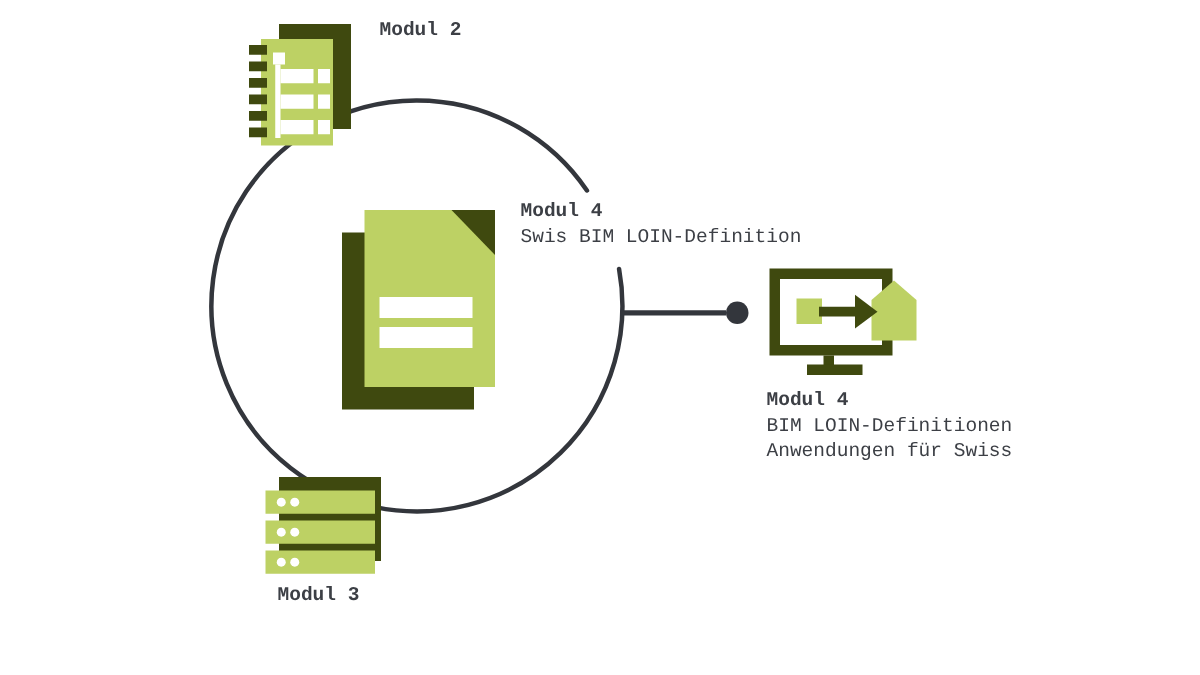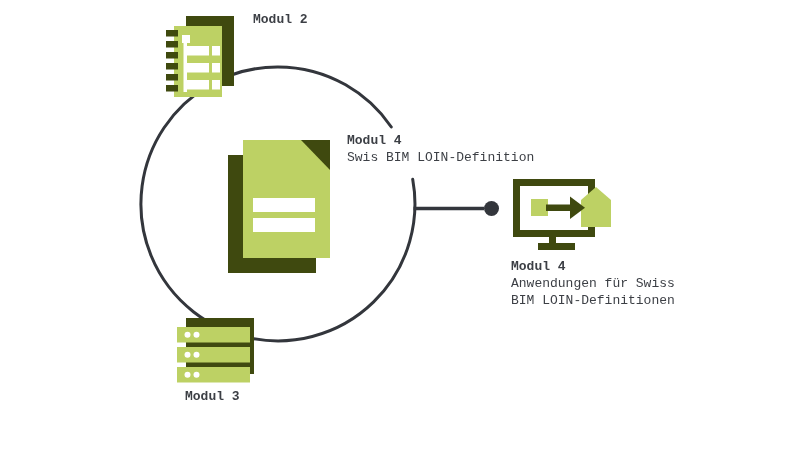--- a/index.html
+++ b/index.html
@@ -90,21 +90,21 @@
     <span class="title">Modul 2</span>
   </div>
 
   <div class="label" style="left:347px;top:132px">
     <span class="title">Modul 4</span>
     <span class="sub">Swis BIM LOIN-Definition</span>
   </div>
 
   <div class="label" style="left:511px;top:258px">
     <span class="title">Modul 4</span>
+    <span class="sub">BIM LOIN-Definitionen</span>
     <span class="sub">Anwendungen für Swiss</span>
-    <span class="sub">BIM LOIN-Definitionen</span>
   </div>
 
   <div class="label" style="left:185px;top:388px">
     <span class="title">Modul 3</span>
   </div>
 
 </div>
 
 </body></html>

